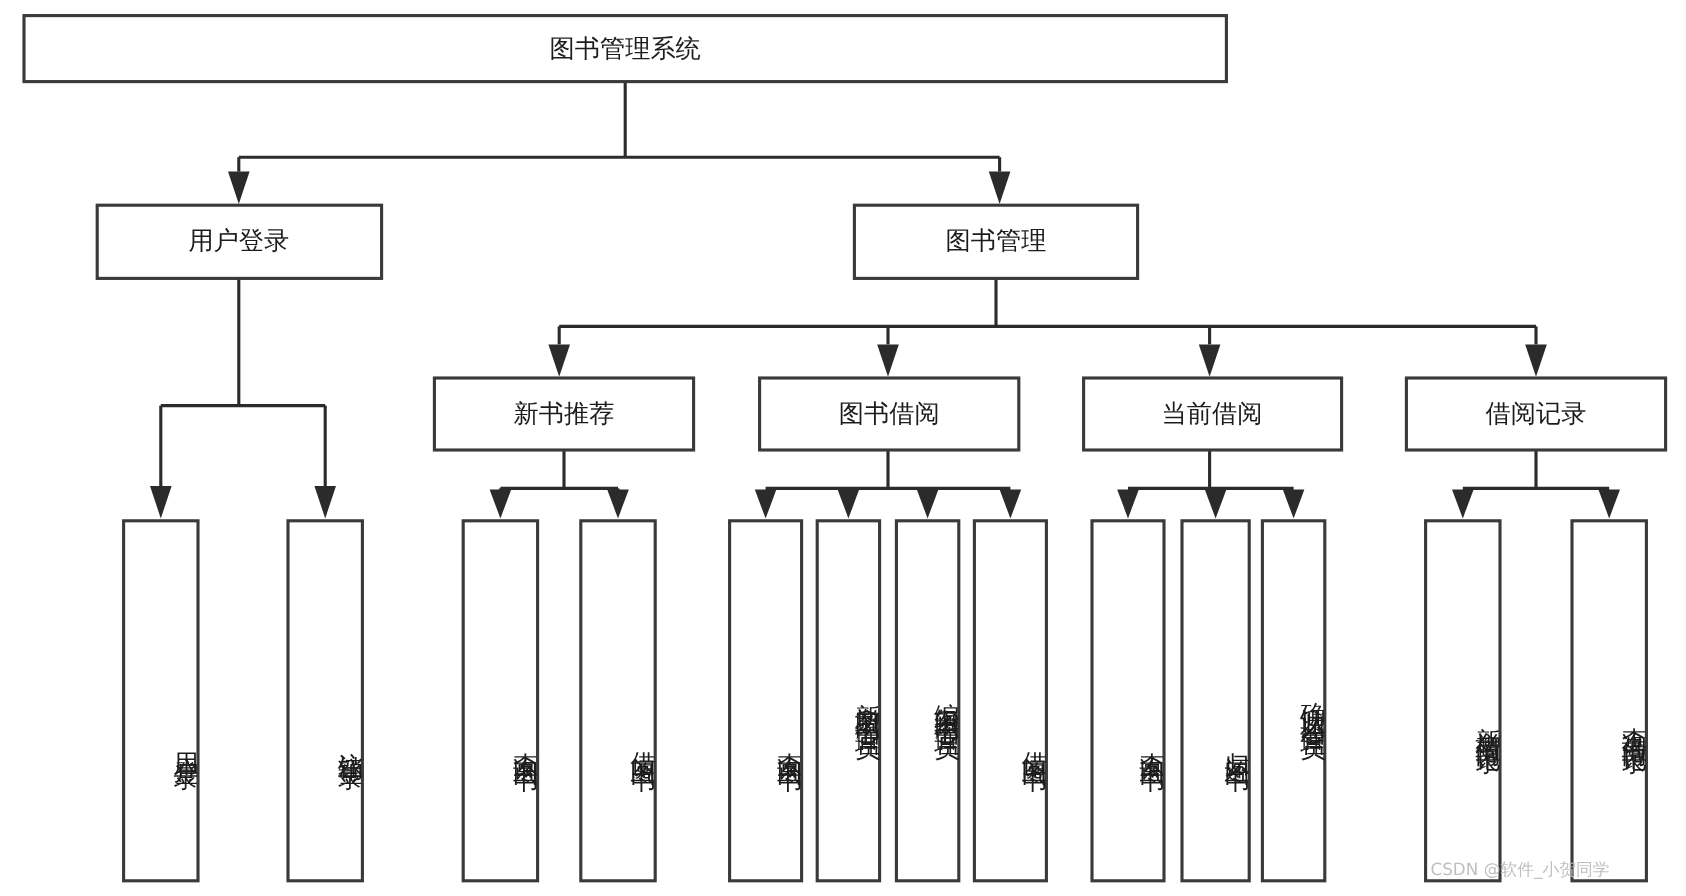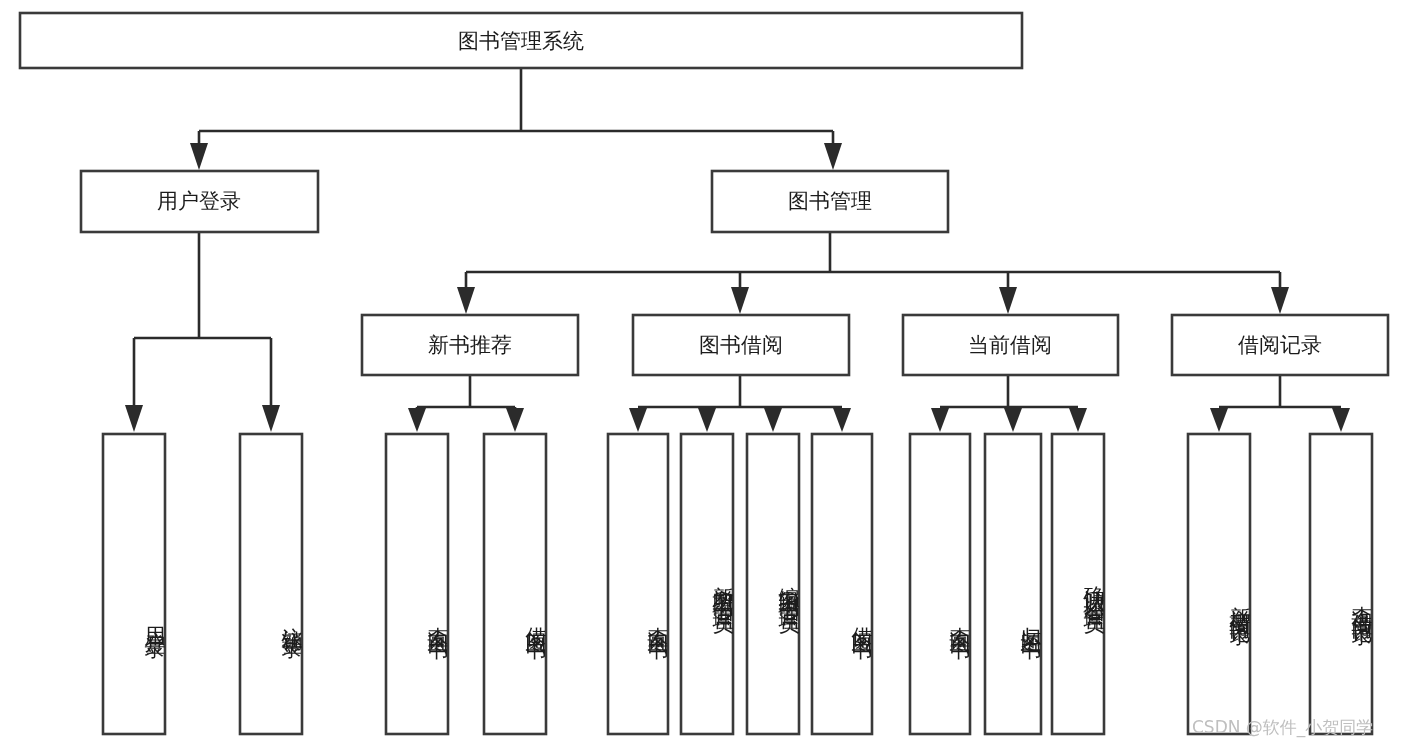--- a/index.html
+++ b/index.html
@@ -61,21 +61,21 @@
     line-height: 1;
     display: flex;
     align-items: flex-start;
     justify-content: center;
     pointer-events: none;
     user-select: none;
   }
   .watermark {
     position: absolute;
     font-family: "DejaVu Sans", "Liberation Sans", sans-serif;
-    font-size: 17px;
+    font-size: 14px;
     color: #bfbfbf;
     white-space: nowrap;
     user-select: none;
   }
 </style>
 </head>
 <body>
 
 <div id="diagram-root">
 

